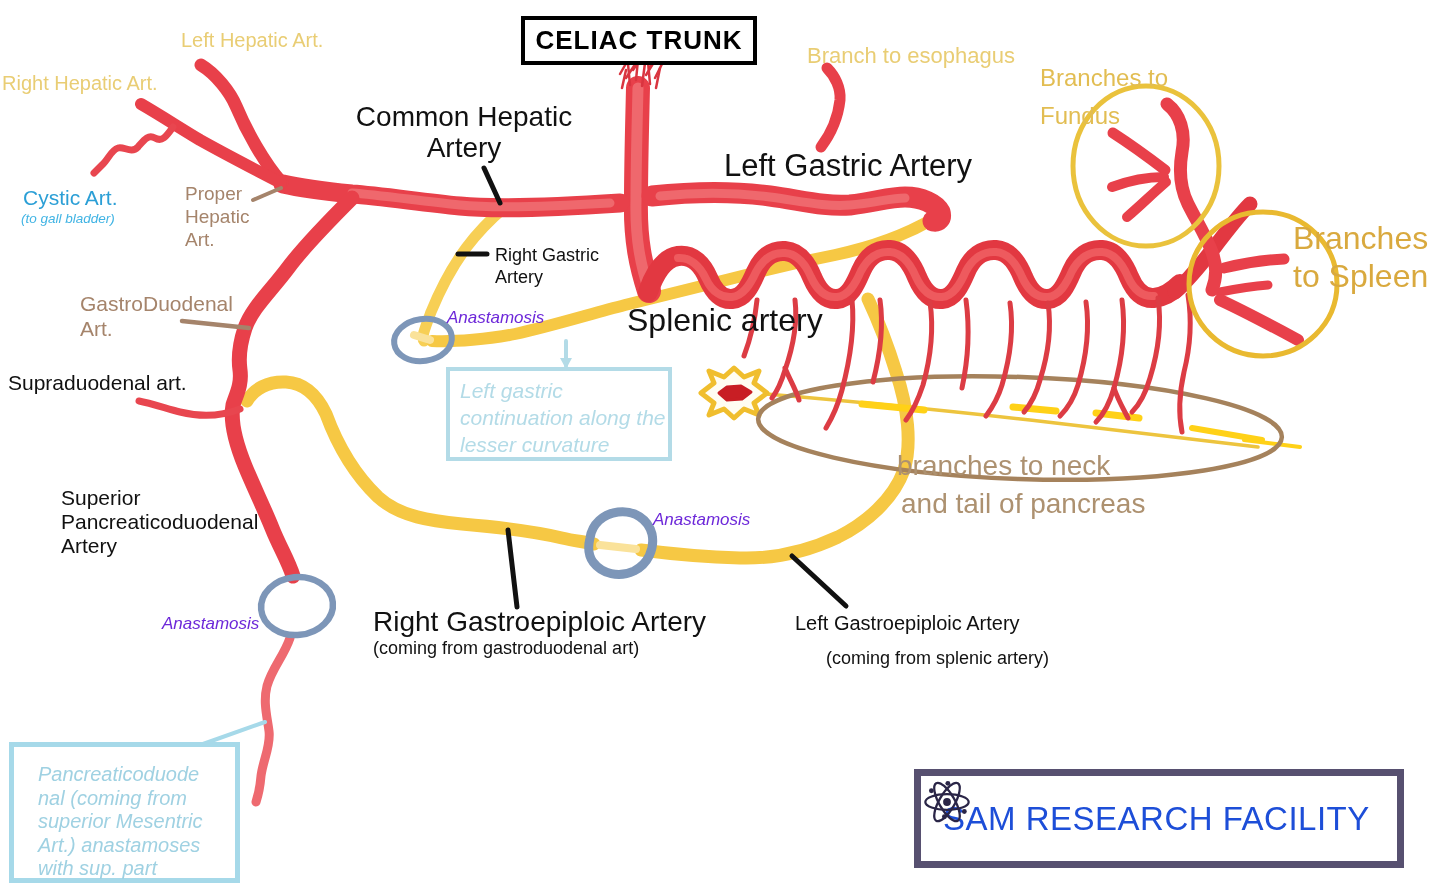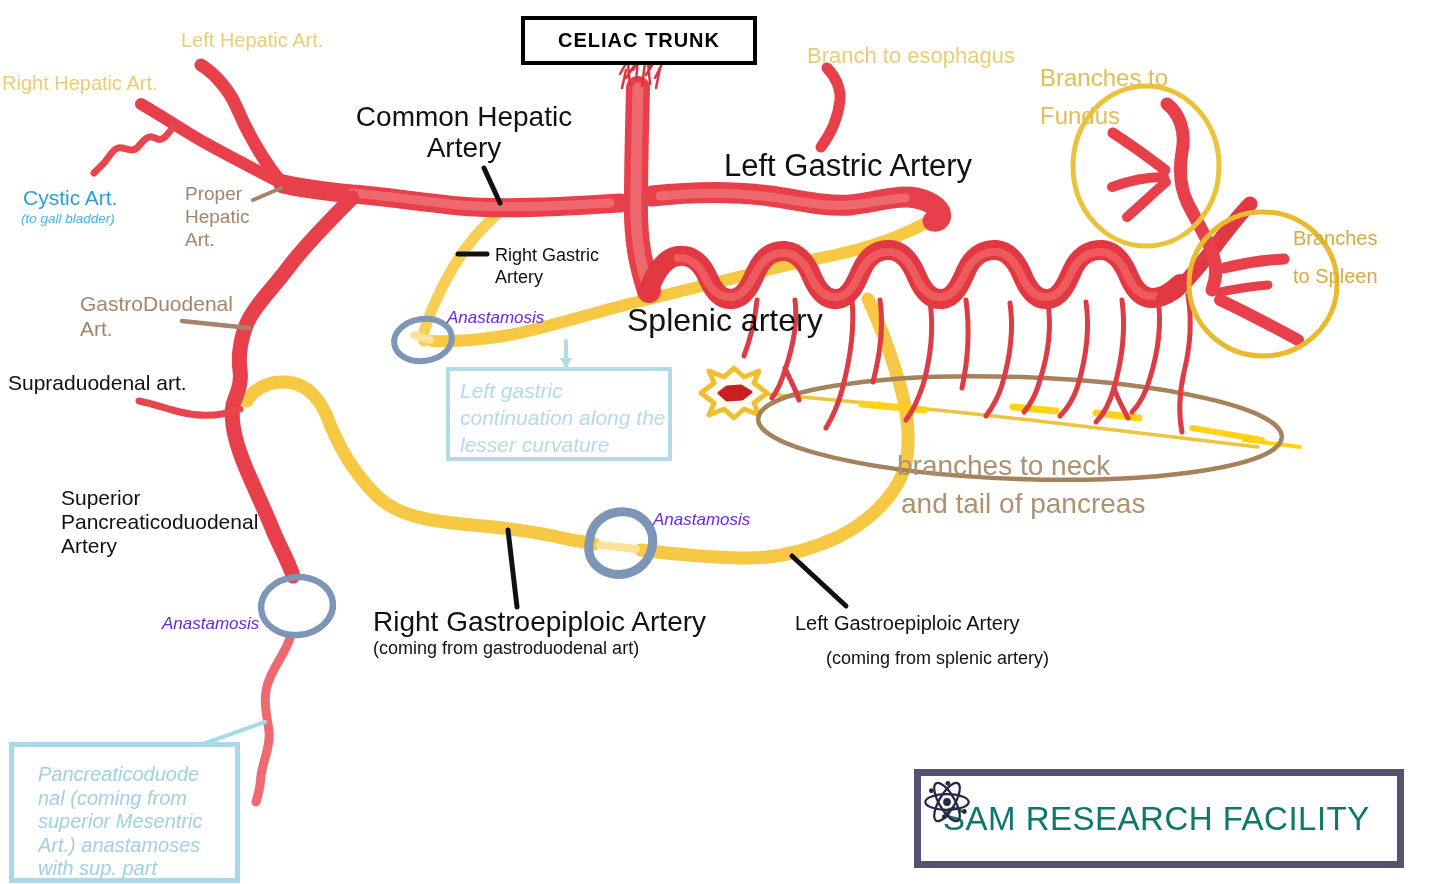--- a/index.html
+++ b/index.html
@@ -11,29 +11,29 @@
   .gold2{color:#e2bd52;}
   .gold3{color:#d9a93e;}
   .brown{color:#a5846b;}
   .brown2{color:#ad9170;}
   .black{color:#111;}
   .blue{color:#2b9fd6;}
   .blue-light{color:#41b4e4;font-style:italic;}
   .anast{color:#6d28d9;font-style:italic;font-size:17px;}
   .title-box{position:absolute;left:521px;top:16px;width:228px;height:41px;border:4px solid #000;
              display:flex;align-items:center;justify-content:center;
-             font-size:20px;font-weight:bold;letter-spacing:1px;color:#000;background:#fff;}
+             font-size:26px;font-weight:bold;letter-spacing:1px;color:#000;background:#fff;}
   .callout{position:absolute;border-style:solid;font-style:italic;background:transparent;}
   .callout-1{left:446px;top:367px;width:208px;height:80px;border-width:4px;border-color:#b3dbe7;
              color:#b3dbe7;font-size:21px;line-height:27px;padding:6px 0 0 10px;}
   .callout-2{left:9px;top:742px;width:197px;height:115px;border-width:5px;border-color:#a6d9e9;
              color:#9fd1e2;font-size:20px;line-height:23.5px;padding:16px 0 0 24px;}
   .sam-box{position:absolute;left:914px;top:769px;width:454px;height:85px;border:7px solid #575070;
            background:#fff;display:flex;align-items:center;padding-left:22px;gap:18px;}
-  .sam-text{font-size:33px;letter-spacing:0.5px;color:#0f766e;font-weight:400;}
+  .sam-text{font-size:33px;letter-spacing:0.5px;color:#1d4ed8;font-weight:400;}
 </style>
 </head>
 <body>
 
 <div id="stage">
 
   <svg width="1434" height="884" viewBox="0 0 1434 884">
     <g fill="none" stroke-linecap="round" stroke-linejoin="round">
 
       <g>
@@ -181,21 +181,21 @@
     <div>Artery</div>
   </div>
 
   <div class="lbl gold" style="left:807px;top:43px;font-size:22px;">Branch to esophagus</div>
 
   <div class="lbl gold2" style="left:1040px;top:59px;font-size:24px;line-height:38px;">
     <div>Branches to</div>
     <div>Fundus</div>
   </div>
 
-  <div class="lbl gold3" style="left:1293px;top:219px;font-size:20px;line-height:38px;">
+  <div class="lbl gold3" style="left:1293px;top:219px;font-size:32px;line-height:38px;">
     <div>Branches</div>
     <div>to Spleen</div>
   </div>
 
   <div class="lbl black" style="left:724px;top:148px;font-size:31px;">Left Gastric Artery</div>
 
   <div class="lbl black" style="left:495px;top:244px;font-size:18px;line-height:22px;">
     <div>Right Gastric</div>
     <div>Artery</div>
   </div>

